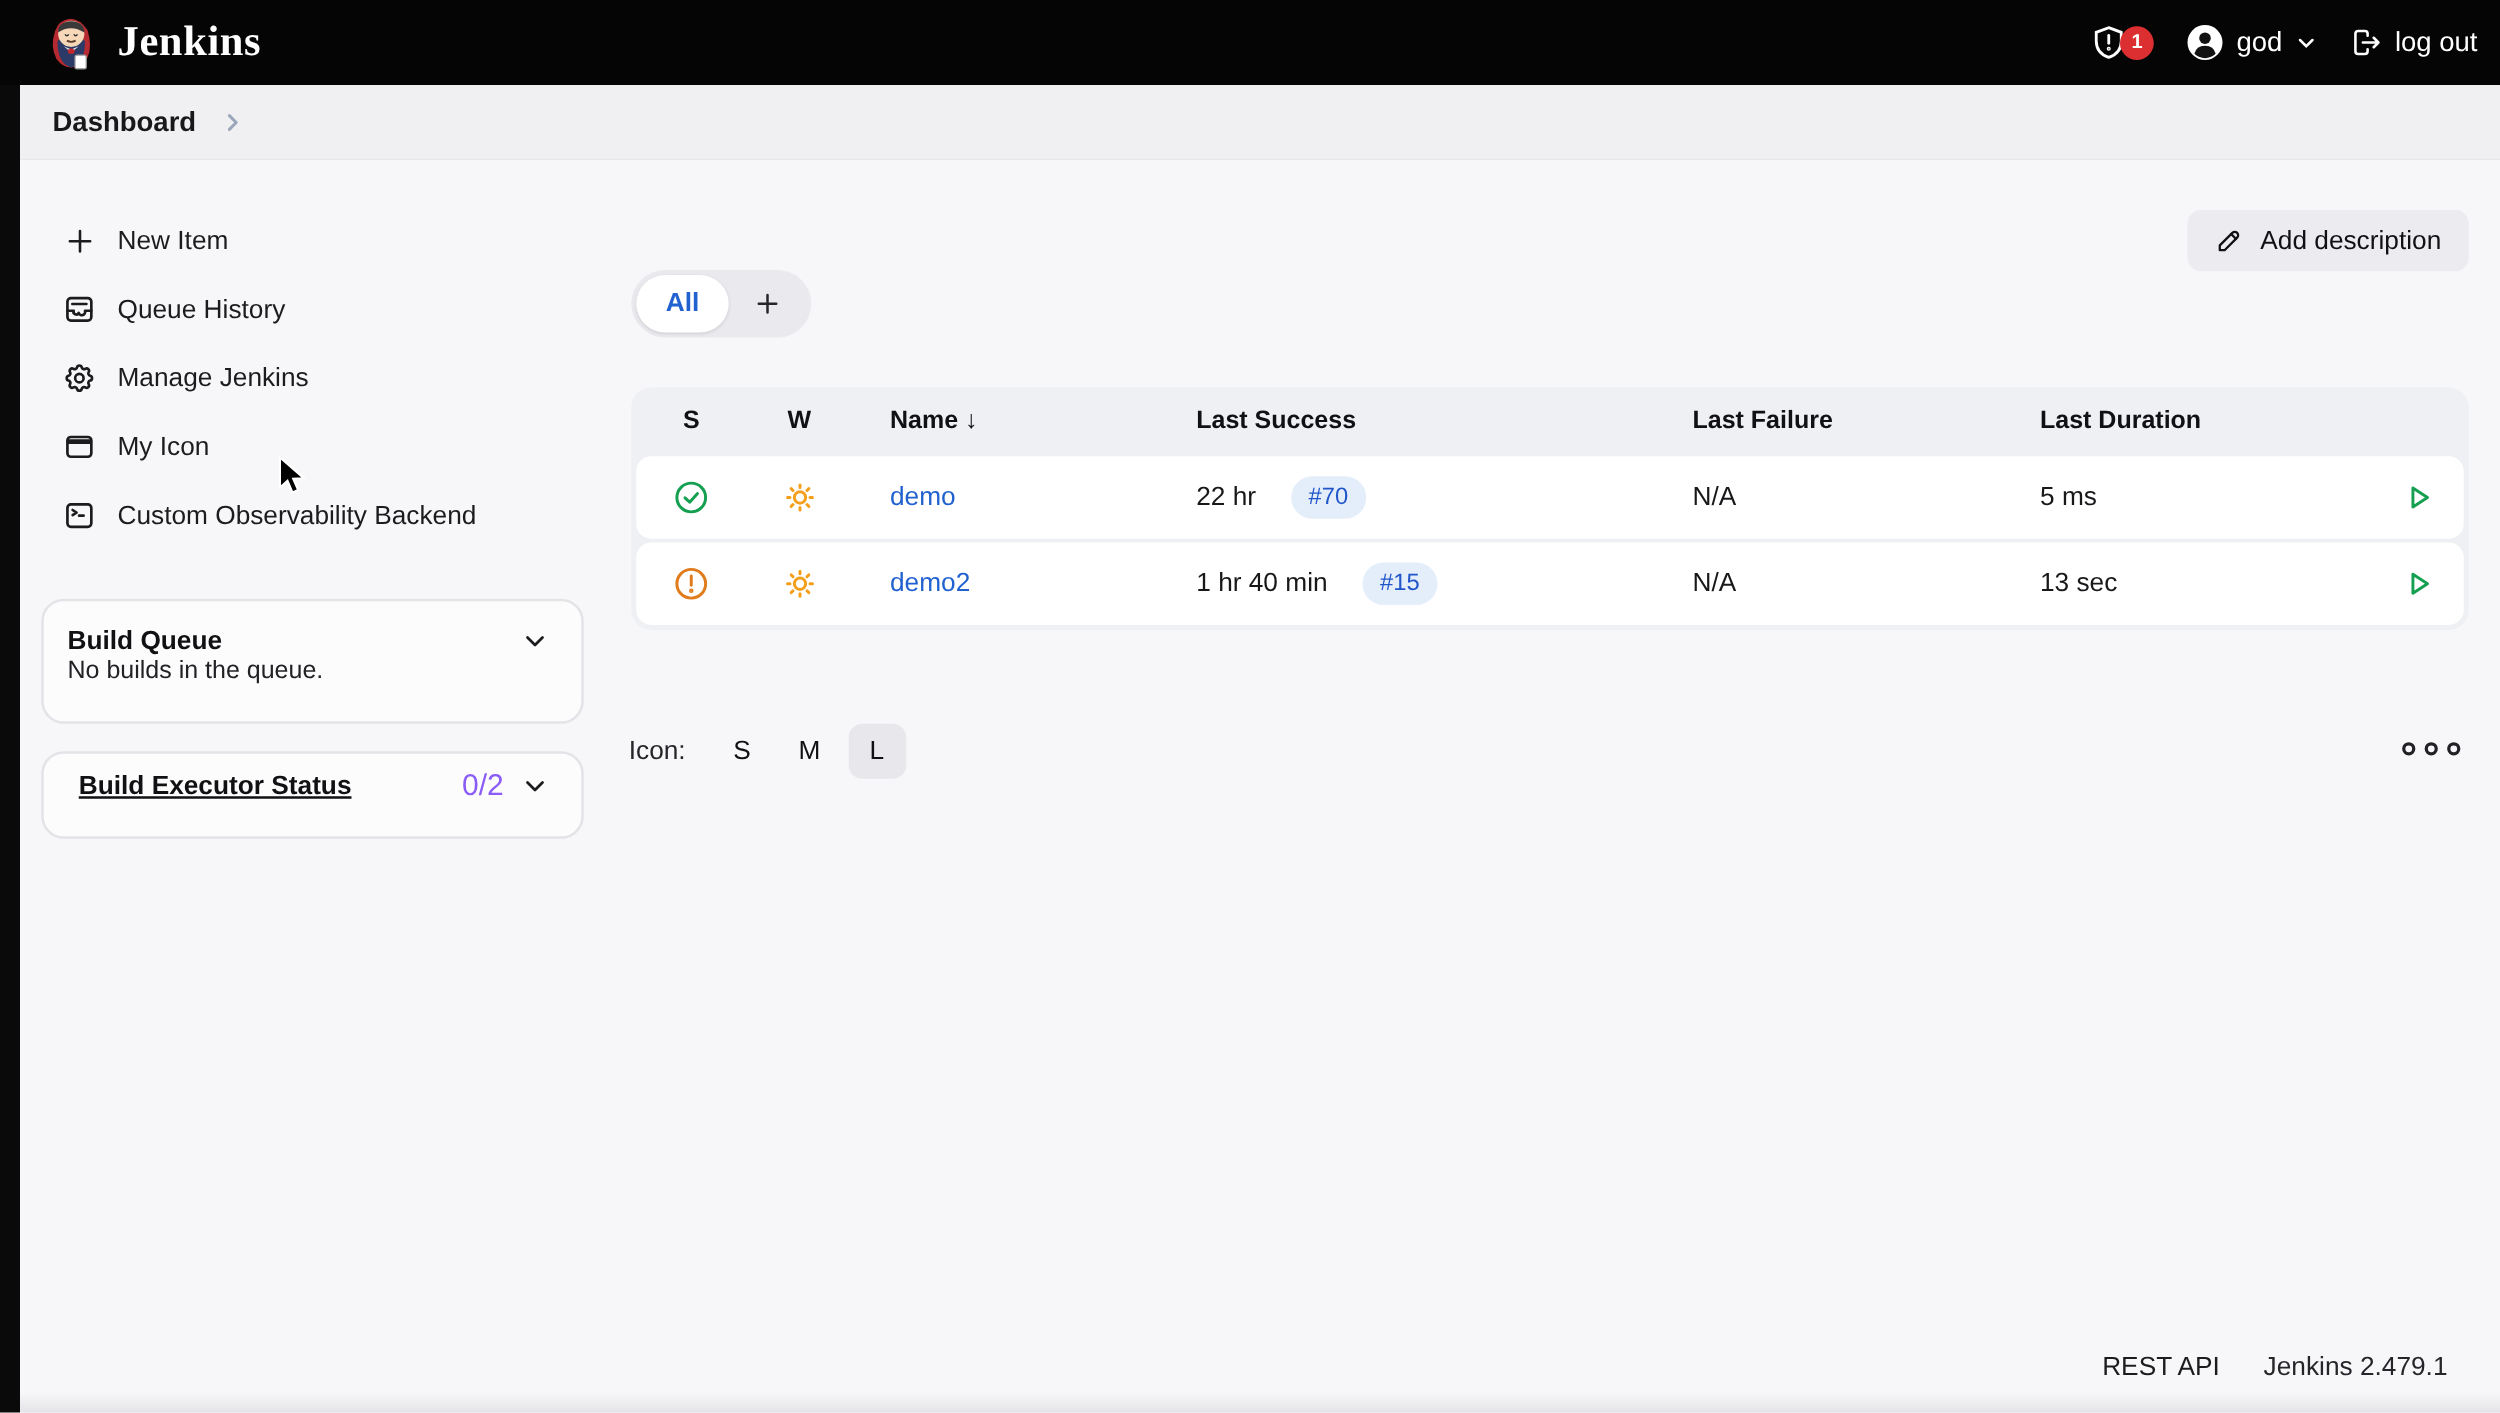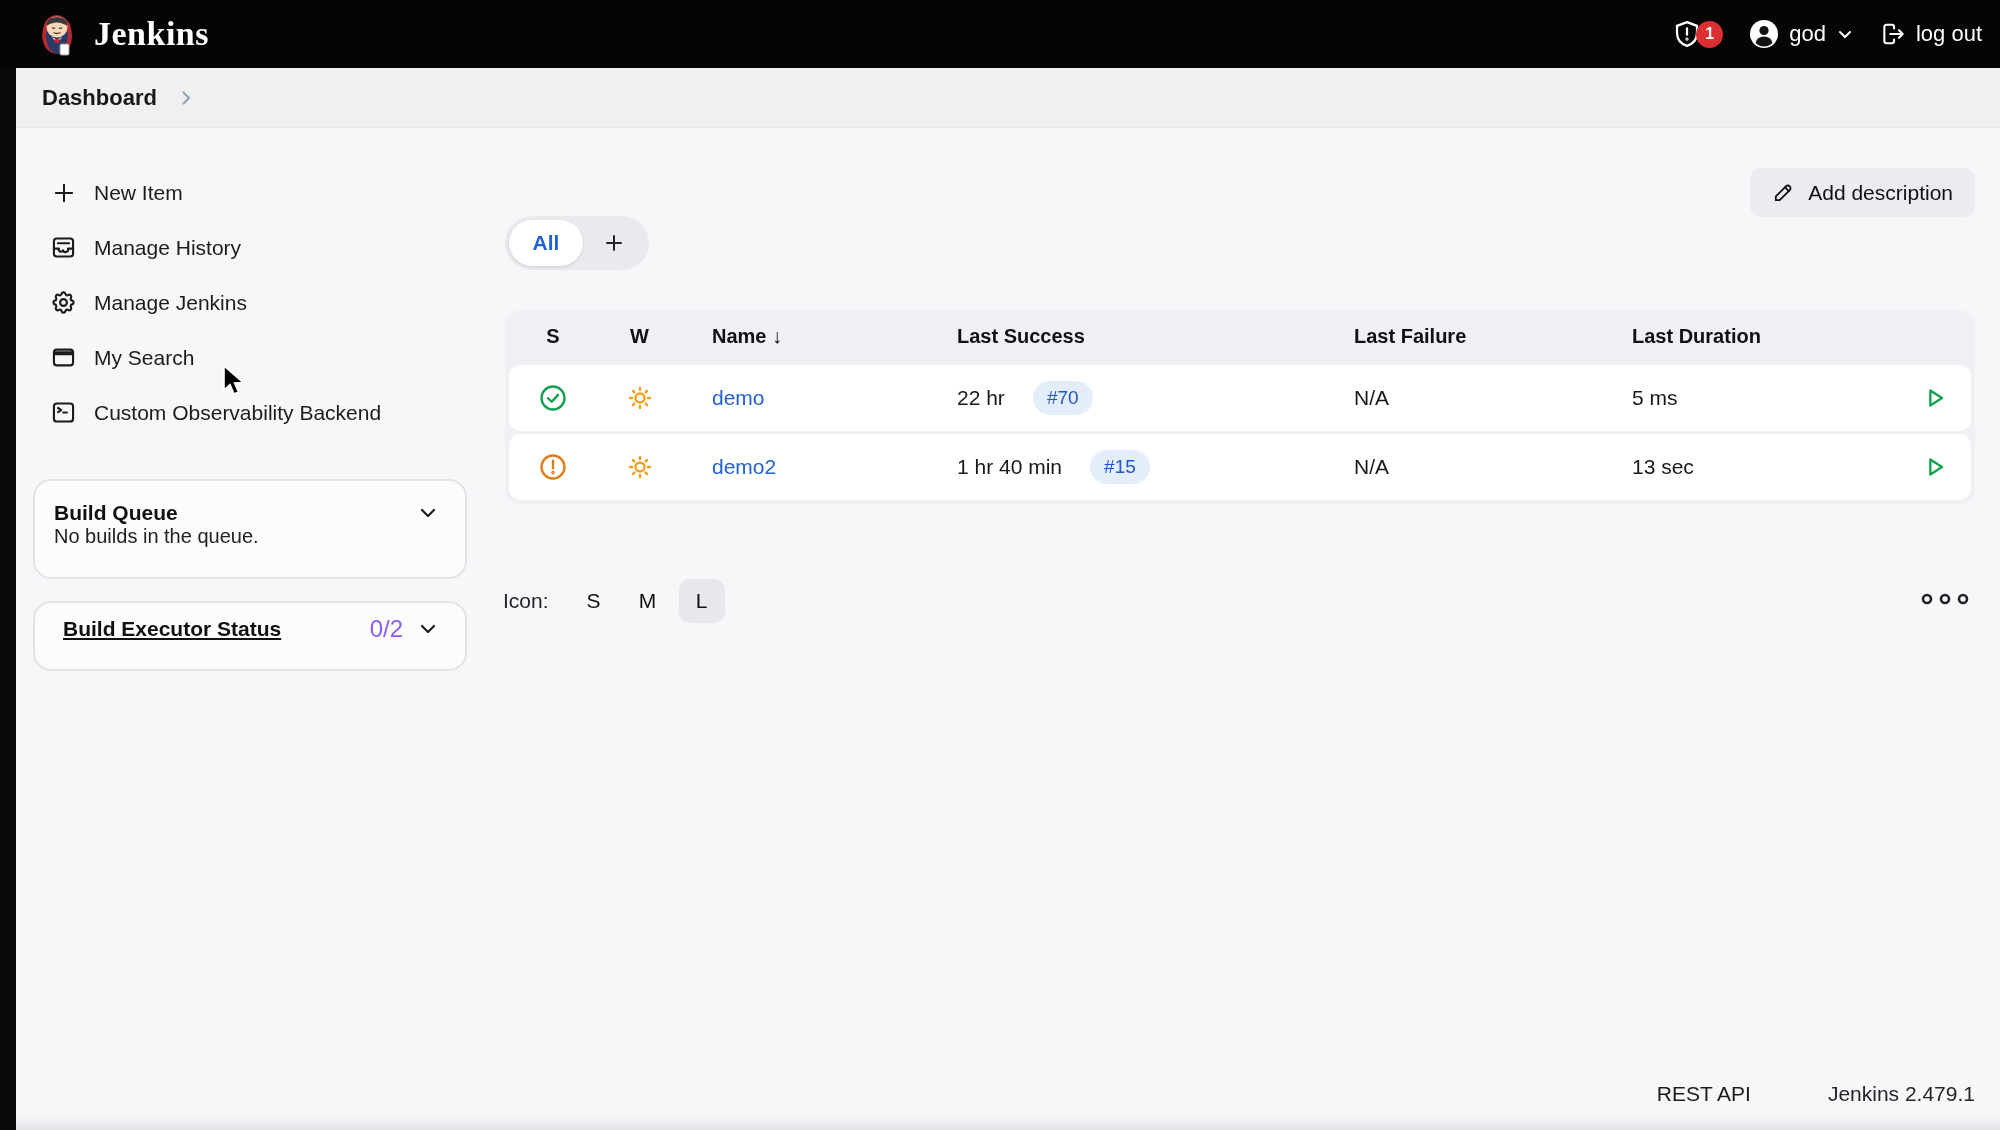--- a/index.html
+++ b/index.html
@@ -106,21 +106,21 @@
   .icon-size-row { position:absolute; left:503px; top:578px; height:46px; display:flex; align-items:center; }
   .icon-size-label { font-size:21px; color:#26262a; }
   .size-btn {
     border:none; background:transparent; font-size:21px; color:#111114; cursor:pointer;
     width:46px; height:44px; border-radius:11px; margin-left:8px;
     font-family:"Liberation Sans", sans-serif;
   }
   .size-btn.selected { background:#e7e7ec; }
   .overflow-btn { position:absolute; right:28px; top:588px; background:none; border:none; cursor:pointer; display:flex; }
   
-  .footer { position:absolute; top:1082px; right:25px; display:flex; gap:77px; align-items:center; }
+  .footer { position:absolute; top:1082px; right:42px; display:flex; gap:35px; align-items:center; }
   .footer .rest-api { font-size:21px; color:#1c1c1e; cursor:pointer; }
   .footer .version { font-size:21px; color:#26262a; }
   .cursor { position:absolute; left:220px; top:364px; pointer-events:none; }
 </style>
 </head>
 <body>
 
 <header class="topbar">
   <div class="brand">
     <span style="display:flex">
@@ -201,39 +201,39 @@
     <span class="nav-label">New Item</span>
   </div>
   <div class="nav-item">
     <span class="nav-icon">
       <svg width="27" height="27" viewBox="0 0 24 24" fill="none" stroke="#1c1c1e" stroke-width="1.9" stroke-linecap="round" stroke-linejoin="round">
         <rect x="3.5" y="4" width="17" height="16" rx="2.5"></rect>
         <path d="M7 8.2 H17"></path>
         <path d="M3.5 12.5 H8 A1.8 1.8 0 0 0 11.5 14 A1.8 1.8 0 0 0 16 12.5 H20.5" transform="translate(0,0.5)"></path>
       </svg>
     </span>
-    <span class="nav-label">Manage History</span>
+    <span class="nav-label">Queue History</span>
   </div>
   <div class="nav-item">
     <span class="nav-icon">
       <svg width="27" height="27" viewBox="0 0 24 24" fill="none" stroke="#1c1c1e" stroke-width="1.9" stroke-linecap="round" stroke-linejoin="round">
         <path d="M10.325 4.317c.426 -1.756 2.924 -1.756 3.35 0a1.724 1.724 0 0 0 2.573 1.066c1.543 -.94 3.31 .826 2.37 2.37a1.724 1.724 0 0 0 1.065 2.572c1.756 .426 1.756 2.924 0 3.35a1.724 1.724 0 0 0 -1.066 2.573c.94 1.543 -.826 3.31 -2.37 2.37a1.724 1.724 0 0 0 -2.572 1.065c-.426 1.756 -2.924 1.756 -3.35 0a1.724 1.724 0 0 0 -2.573 -1.066c-1.543 .94 -3.31 -.826 -2.37 -2.37a1.724 1.724 0 0 0 -1.065 -2.572c-1.756 -.426 -1.756 -2.924 0 -3.35a1.724 1.724 0 0 0 1.066 -2.573c-.94 -1.543 .826 -3.31 2.37 -2.37c1 .608 2.296 .07 2.572 -1.065z"></path>
         <circle cx="12" cy="12" r="3"></circle>
       </svg>
     </span>
     <span class="nav-label">Manage Jenkins</span>
   </div>
   <div class="nav-item">
     <span class="nav-icon">
       <svg width="27" height="27" viewBox="0 0 24 24" fill="none" stroke="#1c1c1e" stroke-linecap="round" stroke-linejoin="round">
         <rect x="3.5" y="5" width="17" height="14" rx="2.5" stroke-width="1.9"></rect>
         <path d="M4.5 8.2 H19.5" stroke-width="3.4"></path>
       </svg>
     </span>
-    <span class="nav-label">My Search</span>
+    <span class="nav-label">My Icon</span>
   </div>
   <div class="nav-item">
     <span class="nav-icon">
       <svg width="27" height="27" viewBox="0 0 24 24" fill="none" stroke="#1c1c1e" stroke-width="1.9" stroke-linecap="round" stroke-linejoin="round">
         <rect x="3.5" y="4" width="17" height="16" rx="2.5"></rect>
         <path d="M7.2 8 L10 9.8 L7.2 11.6"></path>
           <path d="M11.8 12 H15"></path>
       </svg>
     </span>
     <span class="nav-label">Custom Observability Backend</span>

